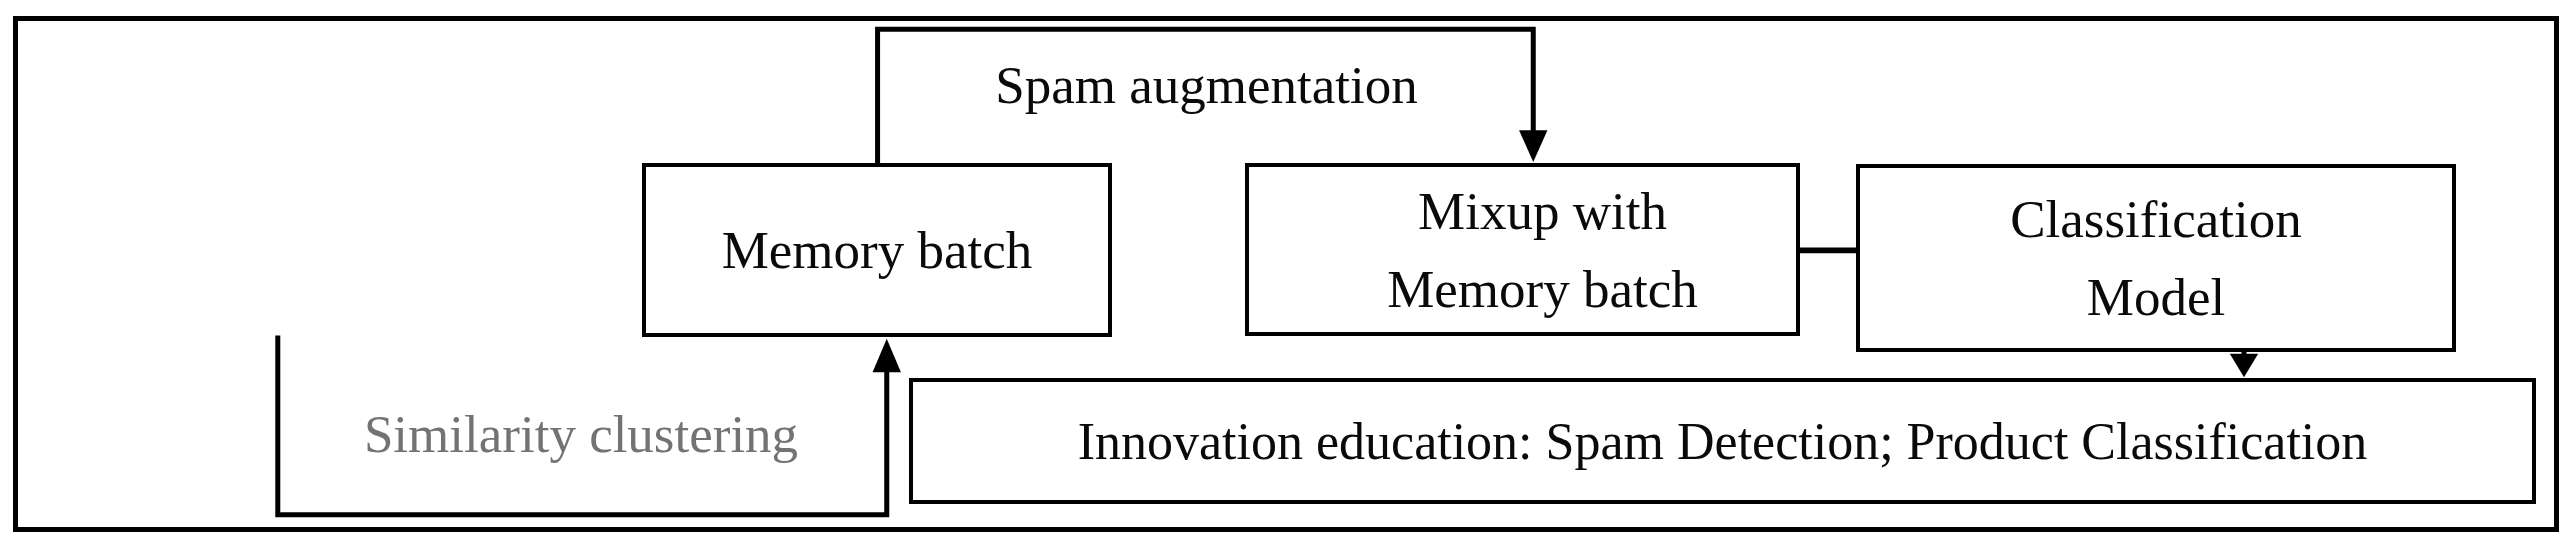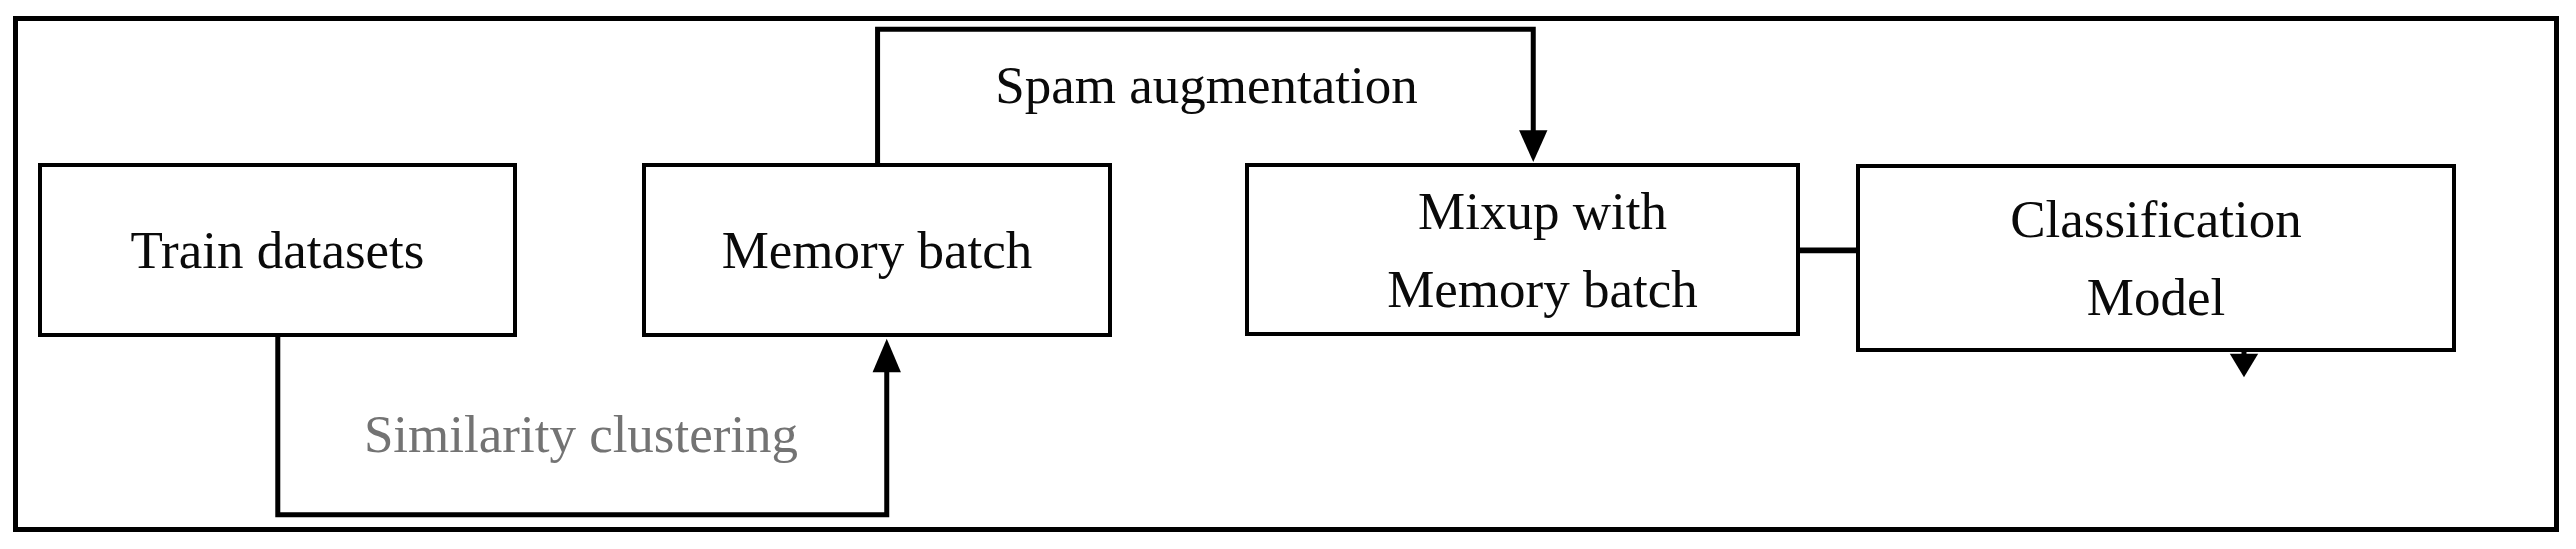--- a/index.html
+++ b/index.html
@@ -90,37 +90,37 @@
     <polyline points="1052,197 1052,35 1838,35 1838,160" fill="none" stroke="#000000" stroke-width="6"></polyline>
     <polygon points="1821,156 1855,156 1838,194" fill="#000000"></polygon>
 
     <line x1="2157" y1="300" x2="2288" y2="300" stroke="#000000" stroke-width="7"></line>
     <polygon points="2286,283 2286,317 2329,300" fill="#000000"></polygon>
 
     <line x1="2690" y1="408" x2="2690" y2="428" stroke="#000000" stroke-width="6"></line>
     <polygon points="2673,424 2707,424 2690,452" fill="#000000"></polygon>
   </svg>
 
-  <div class="node node-train">
-    <span>Train datasets</span>
-  </div>
 
   <div class="node node-memory">
     <span>Memory batch</span>
   </div>
 
   <div class="node node-mixup">
     <span>Mixup with
 Memory batch</span>
   </div>
 
   <div class="node node-classifier">
     <span>Classification
 Model</span>
   </div>
 
+  <div class="node node-applications">
+    <span>Innovation education: Spam Detection; Product Classification</span>
+  </div>
 
   <div class="edge-label edge-label-augmentation">Spam augmentation</div>
 
   <div class="edge-label edge-label-similarity">Similarity clustering</div>
 
 </div>
 
 
 </body></html>

